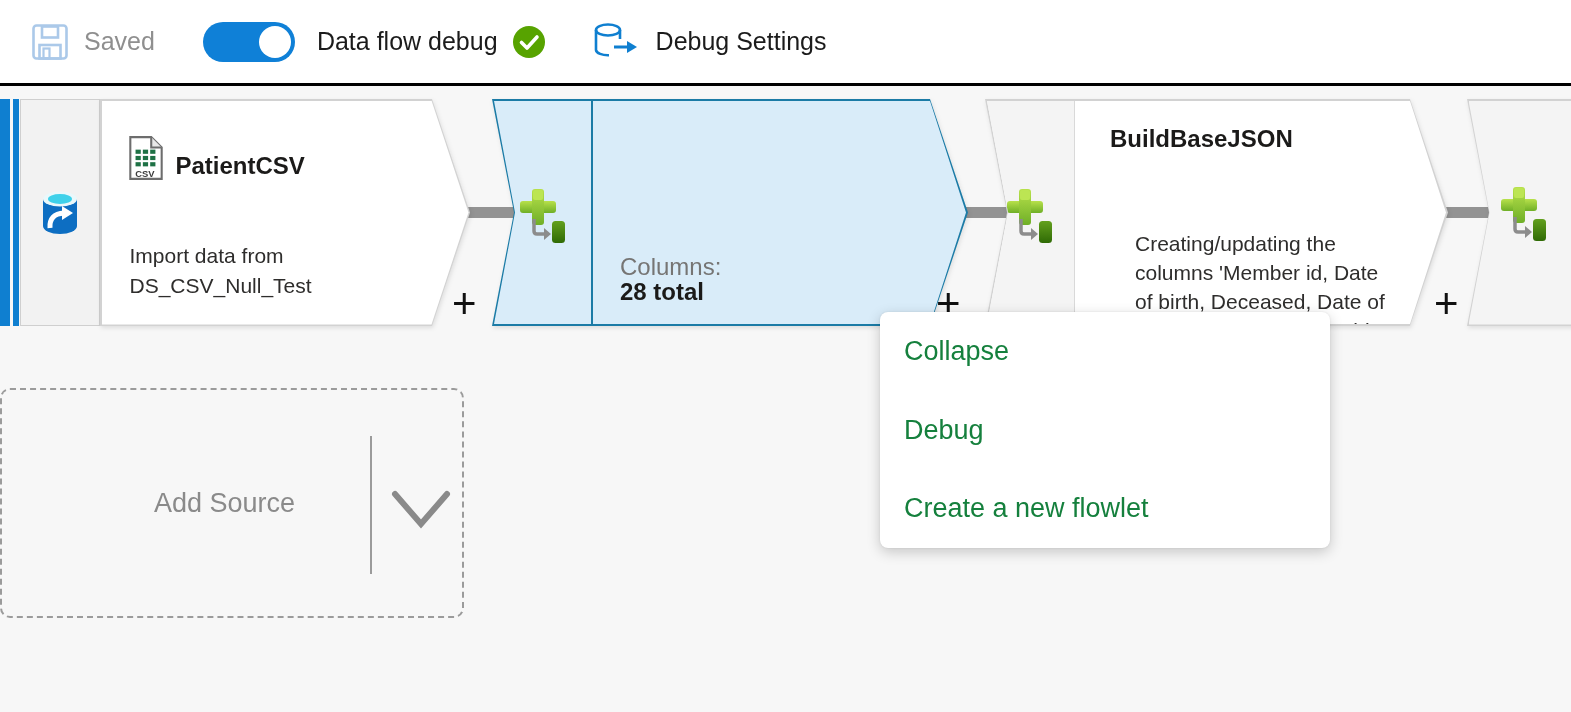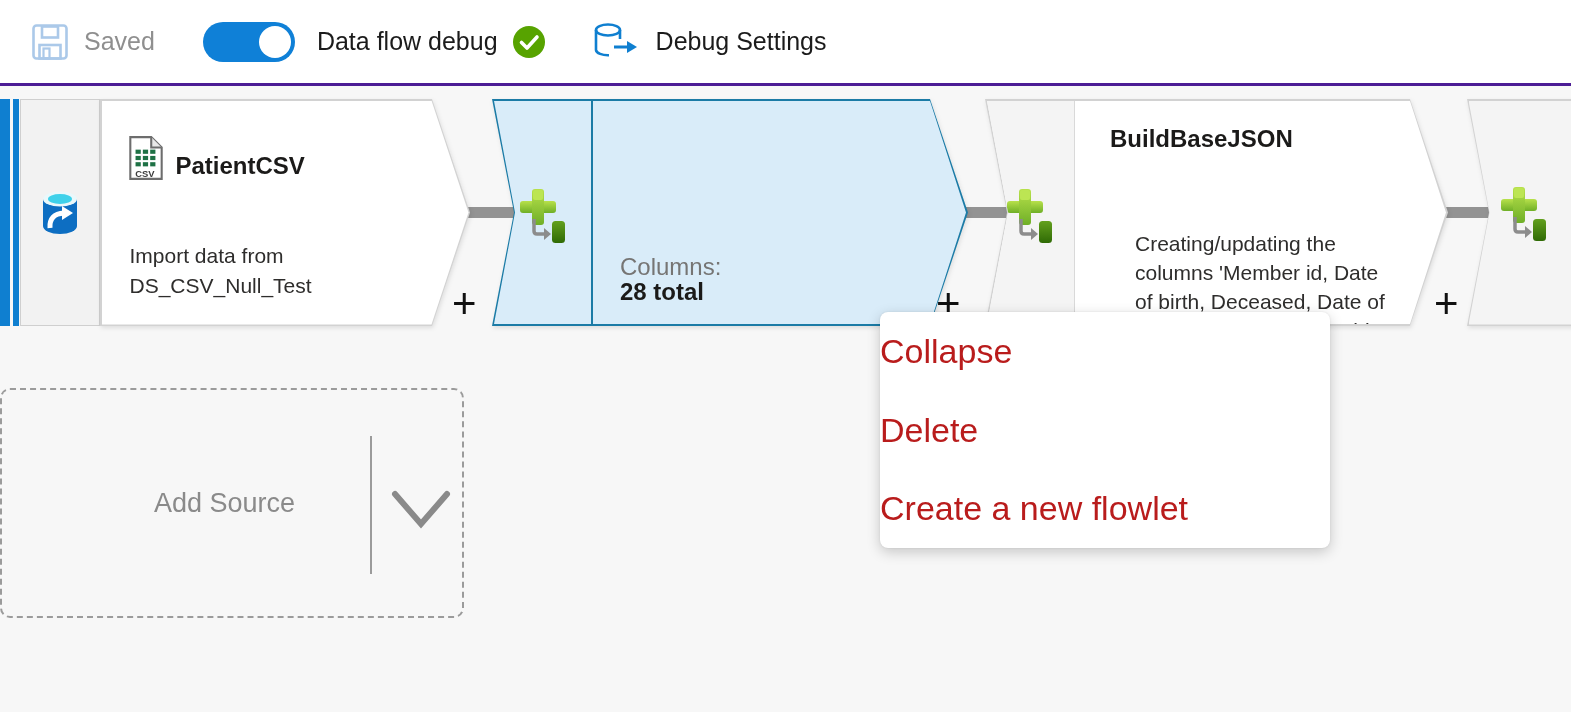--- a/index.html
+++ b/index.html
@@ -1,21 +1,21 @@
 <!DOCTYPE html>
 <html><head>
 <meta charset="utf-8">
 <style>
   * { margin:0; padding:0; box-sizing:border-box; }
   body { font-family:"Liberation Sans", sans-serif; }
   .screen{position:relative;width:1571px;height:712px;overflow:hidden;background:#f7f7f7;}
 
   
   .toolbar{position:absolute;top:0;left:0;width:1571px;height:86px;background:#ffffff;
-    border-bottom:3px solid #4c1d95;display:flex;align-items:center;padding-left:30px;}
+    border-bottom:3px solid #000000;display:flex;align-items:center;padding-left:30px;}
   .tb-group{display:flex;align-items:center;cursor:pointer;}
   .tb-label{font-size:25px;color:#1b1b1b;}
   .tb-label.disabled{color:#8f8f8f;}
   .gap14{margin-left:14px;} 
   .toggle{width:92px;height:40px;border-radius:20px;background:#0f80d7;position:relative;margin-left:48px;cursor:pointer;}
   .toggle .knob{position:absolute;right:4px;top:4px;width:32px;height:32px;border-radius:50%;background:#ffffff;}
 
   
   .canvas{position:absolute;top:86px;left:0;width:1571px;height:626px;}
 
@@ -59,21 +59,21 @@
   
   .add-source{position:absolute;left:0;top:302px;width:464px;height:230px;border:2px dashed #9b9b9b;
     border-radius:10px;display:flex;align-items:center;cursor:pointer;}
   .add-source-label{position:absolute;left:152px;font-size:27px;color:#8a8a8a;}
   .add-source-divider{position:absolute;left:368px;top:46px;height:138px;width:2px;background:#9b9b9b;}
   .add-source-chevron{position:absolute;left:388px;top:98px;}
 
   
   .ctx-menu{position:absolute;left:880px;top:226px;width:450px;height:236px;background:#ffffff;border-radius:8px;
     box-shadow:0 4px 14px rgba(0,0,0,0.20),0 0 2px rgba(0,0,0,0.10);display:flex;flex-direction:column;z-index:10;}
-  .ctx-item{flex:1;display:flex;align-items:center;padding-left:0;font-size:34px;color:#b91c1c;cursor:pointer;}
+  .ctx-item{flex:1;display:flex;align-items:center;padding-left:24px;font-size:27px;color:#15803d;cursor:pointer;}
 
   .hidden-defs{position:absolute;width:0;height:0;overflow:hidden;}
 </style>
 </head>
 <body>
 
 <div class="screen">
 
   <svg class="hidden-defs" aria-hidden="true">
     <defs>
@@ -223,18 +223,18 @@
     <div class="add-source">
       <span class="add-source-label">Add Source</span>
       <div class="add-source-divider"></div>
       <svg class="add-source-chevron" width="62" height="44" viewBox="0 0 62 44">
         <path d="M5 6 L31 36 L57 6" stroke="#8a8a8a" stroke-width="6" fill="none" stroke-linecap="round"></path>
       </svg>
     </div>
 
     <div class="ctx-menu">
       <div class="ctx-item">Collapse</div>
-      <div class="ctx-item">Delete</div>
+      <div class="ctx-item">Debug</div>
       <div class="ctx-item">Create a new flowlet</div>
     </div>
 
   </div>
 </div>
 
 </body></html>

